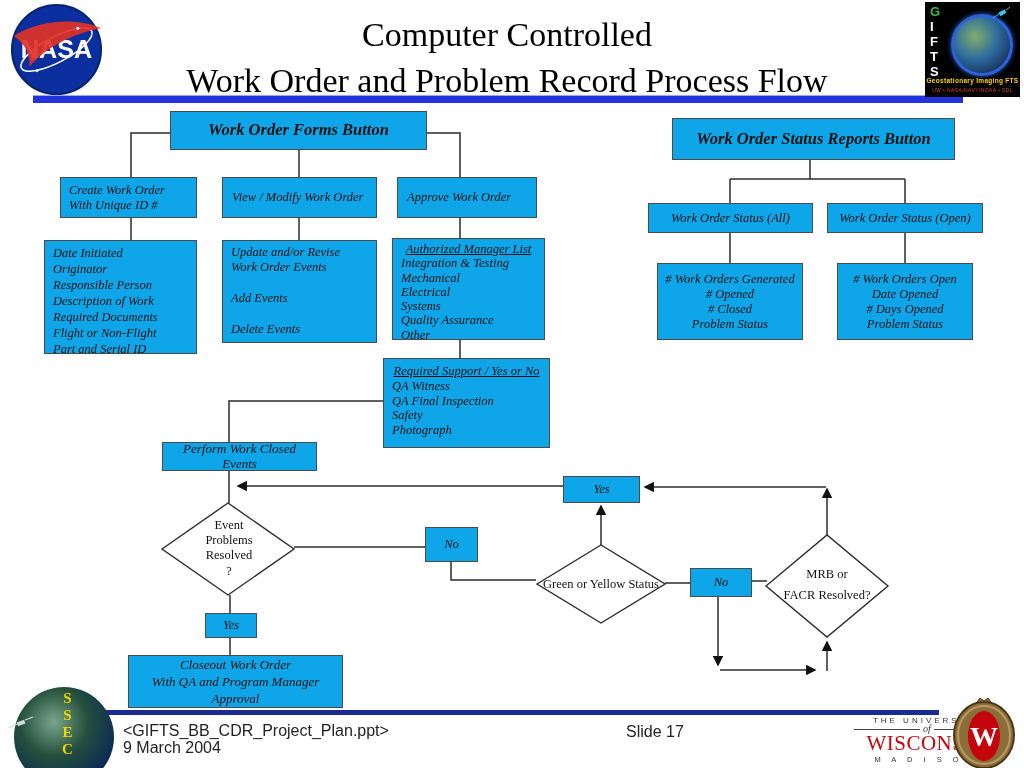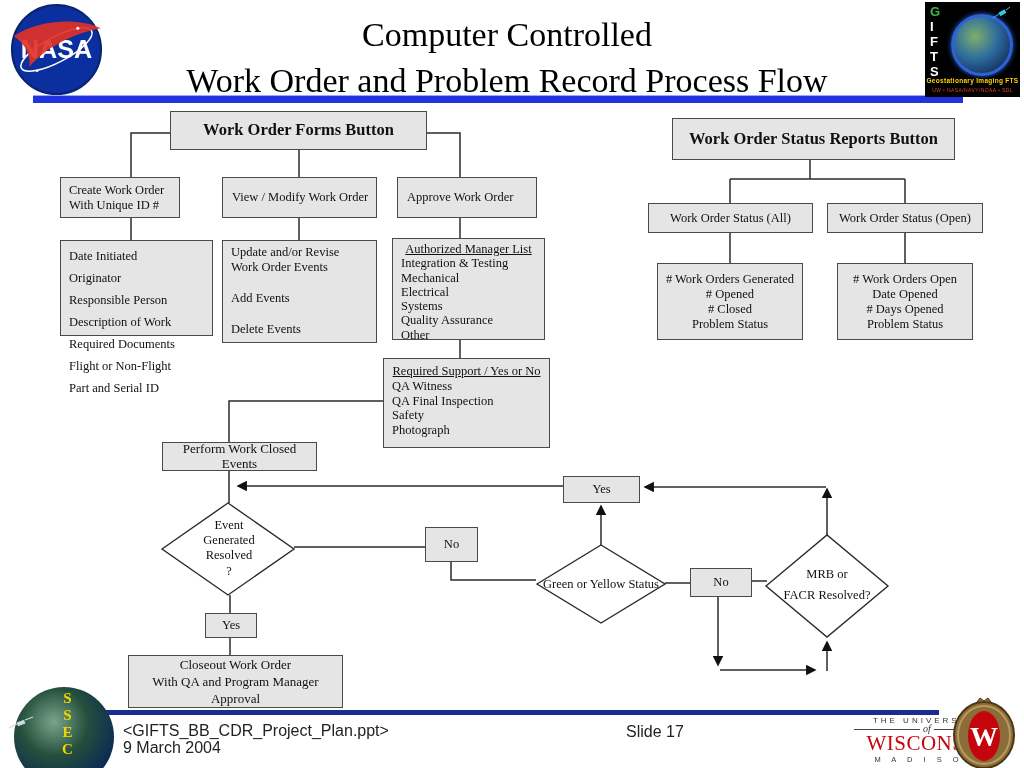--- a/index.html
+++ b/index.html
@@ -19,22 +19,22 @@
   #gifts-globe{position:absolute;left:26px;top:12px;width:56px;height:56px;border-radius:50%;
      background:radial-gradient(circle at 38% 35%, #7fae6d 0%, #2d6b9e 45%, #16335f 80%, #0a1b38 100%);
      border:3px solid #2d62d8;box-shadow:0 0 5px #2d62d8;}
   #gifts-sat{position:absolute;left:66px;top:4px;width:20px;height:14px;}
   #gifts-cap{position:absolute;left:0;top:75px;width:95px;text-align:center;color:#ffd400;
      font-family:"Liberation Sans",sans-serif;font-size:6.5px;font-weight:bold;letter-spacing:.3px;}
   #gifts-sub{position:absolute;left:0;top:85px;width:95px;text-align:center;color:#e04030;
      font-family:"Liberation Sans",sans-serif;font-size:5px;letter-spacing:.4px;}
   
   #flow-lines{position:absolute;left:0;top:0;width:1024px;height:768px;}
-  .box{position:absolute;background:#e5e5e5;border:1.5px solid #4a4a4a;box-sizing:border-box;
-       font-size:12.5px;line-height:14.6px;white-space:pre-line;padding:4px 8px;}
+  .box{position:absolute;background:#0ea5e9;border:1.5px solid #4a4a4a;box-sizing:border-box;
+       font-size:12.5px;line-height:14.6px;white-space:pre-line;padding:4px 8px;font-style:italic;}
   .box.center{display:flex;align-items:center;justify-content:center;text-align:center;padding:2px;}
   .box.vcenter{display:flex;align-items:center;padding:2px 2px 2px 9px;}
   .box.btn{display:flex;align-items:center;justify-content:center;
            font-weight:bold;font-size:16.5px;white-space:nowrap;}
   .u{text-decoration:underline;}
   .dtext{position:absolute;text-align:center;font-size:12.5px;line-height:15.2px;white-space:pre-line;}
   
   #footer-bar{position:absolute;left:57px;top:710px;width:882px;height:5px;background:#1b2b8f;}
   .ftext{position:absolute;font-family:"Liberation Sans",sans-serif;font-size:16px;color:#222;}
   
@@ -134,26 +134,26 @@
     </g>
     <g fill="#ffffff" stroke="#2b2b2b" stroke-width="1.4">
       <polygon points="162,549 228,503 294,549 228,595"></polygon>
       <polygon points="537,584 601,545 665,584 601,623"></polygon>
       <polygon points="766,586 827,535 888,586 827,637"></polygon>
     </g>
   </svg>
 
   <div class="box btn" style="left:170px;top:111px;width:257px;height:39px;">Work Order Forms Button</div>
 
-  <div class="box" style="left:60px;top:177px;width:120px;height:41px;padding-top:5px;">Create Work Order
+  <div class="box" style="left:60px;top:177px;width:137px;height:41px;padding-top:5px;">Create Work Order
 With Unique ID #</div>
   <div class="box vcenter" style="left:222px;top:177px;width:155px;height:41px;">View / Modify  Work Order</div>
   <div class="box vcenter" style="left:397px;top:177px;width:140px;height:41px;">Approve Work Order</div>
 
-  <div class="box" style="left:60px;top:240px;width:153px;height:96px;line-height:22px;">Date Initiated
+  <div class="box" style="left:44px;top:240px;width:153px;height:114px;line-height:16px;">Date Initiated
 Originator
 Responsible Person
 Description of Work
 Required Documents
 Flight or Non-Flight
 Part and  Serial ID</div>
   <div class="box" style="left:392px;top:238px;width:153px;height:102px;line-height:14.3px;padding-top:3px;"><span class="u" style="display:block;text-align:center;">Authorized Manager List</span><span>Integration &amp; Testing
 Mechanical
 Electrical
 Systems
@@ -187,21 +187,21 @@
 
   <div class="box center" style="left:425px;top:527px;width:53px;height:35px;">No</div>
   <div class="box center" style="left:563px;top:476px;width:77px;height:27px;">Yes</div>
   <div class="box center" style="left:690px;top:568px;width:62px;height:29px;">No</div>
   <div class="box center" style="left:205px;top:613px;width:52px;height:25px;">Yes</div>
 
   <div class="box center" style="left:128px;top:655px;width:215px;height:53px;font-size:13px;line-height:17px;">Closeout Work Order
 With QA and Program Manager Approval</div>
 
   <div class="dtext" style="left:168px;top:518px;width:122px;">Event
-Generated
+Problems
 Resolved
 ?</div>
   <div class="dtext" style="left:531px;top:577px;width:140px;">Green or Yellow Status</div>
   <div class="dtext" style="left:760px;top:564px;width:134px;line-height:21px;">MRB or
 FACR Resolved?</div>
 
   <div id="footer-bar"></div>
   <div class="ftext" style="left:123px;top:722px;">&lt;GIFTS_BB_CDR_Project_Plan.ppt&gt;</div>
   <div class="ftext" style="left:123px;top:739px;">9 March 2004</div>
   <div class="ftext" style="left:626px;top:723px;">Slide 17</div>

